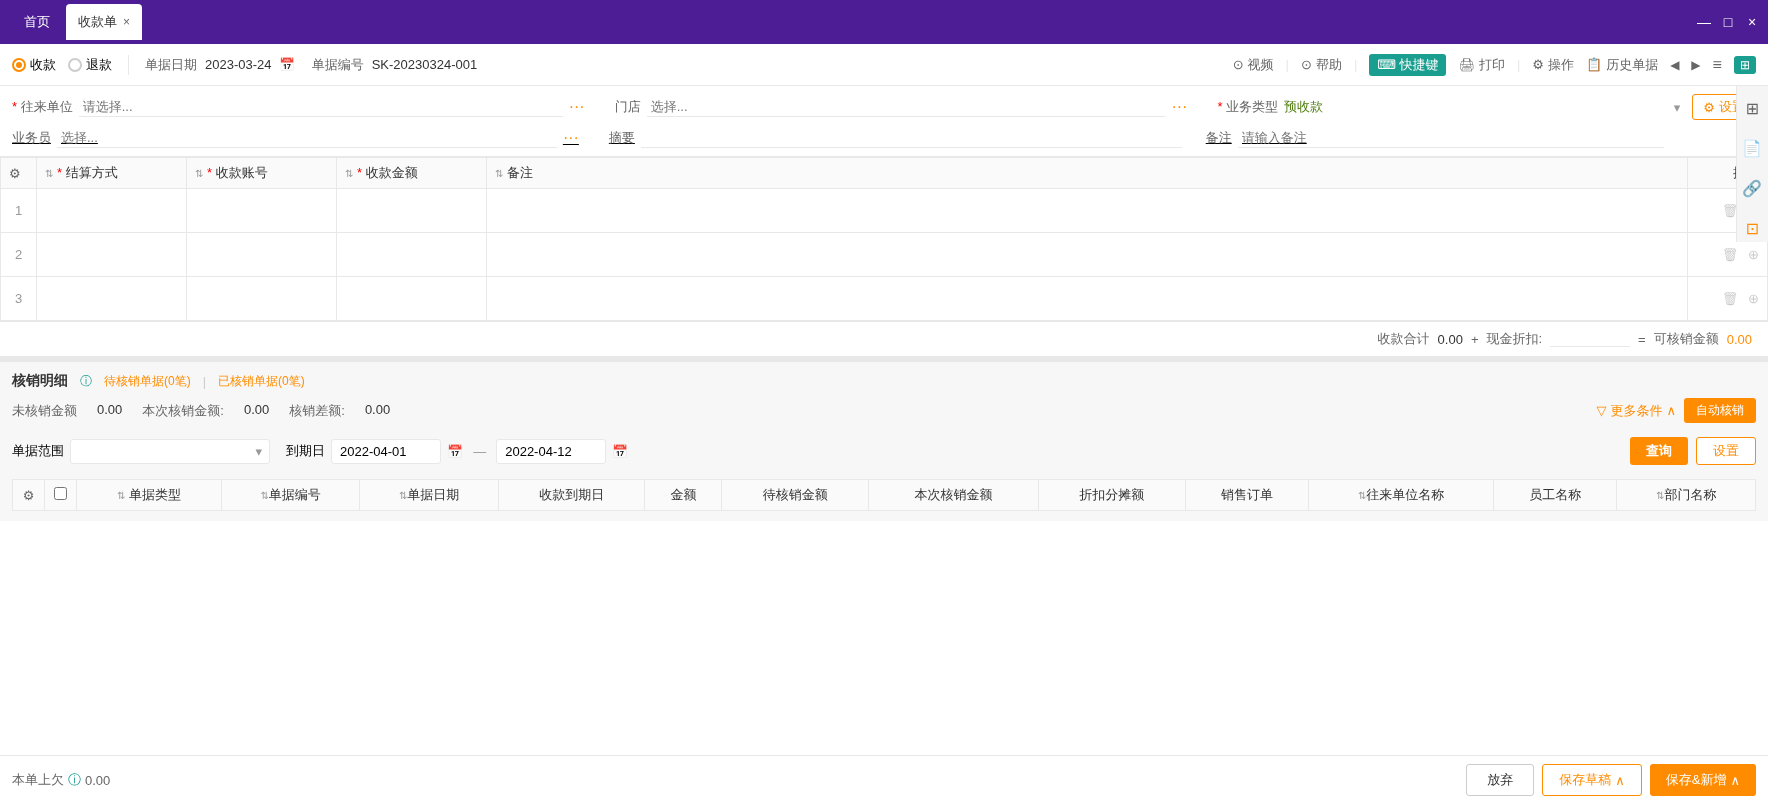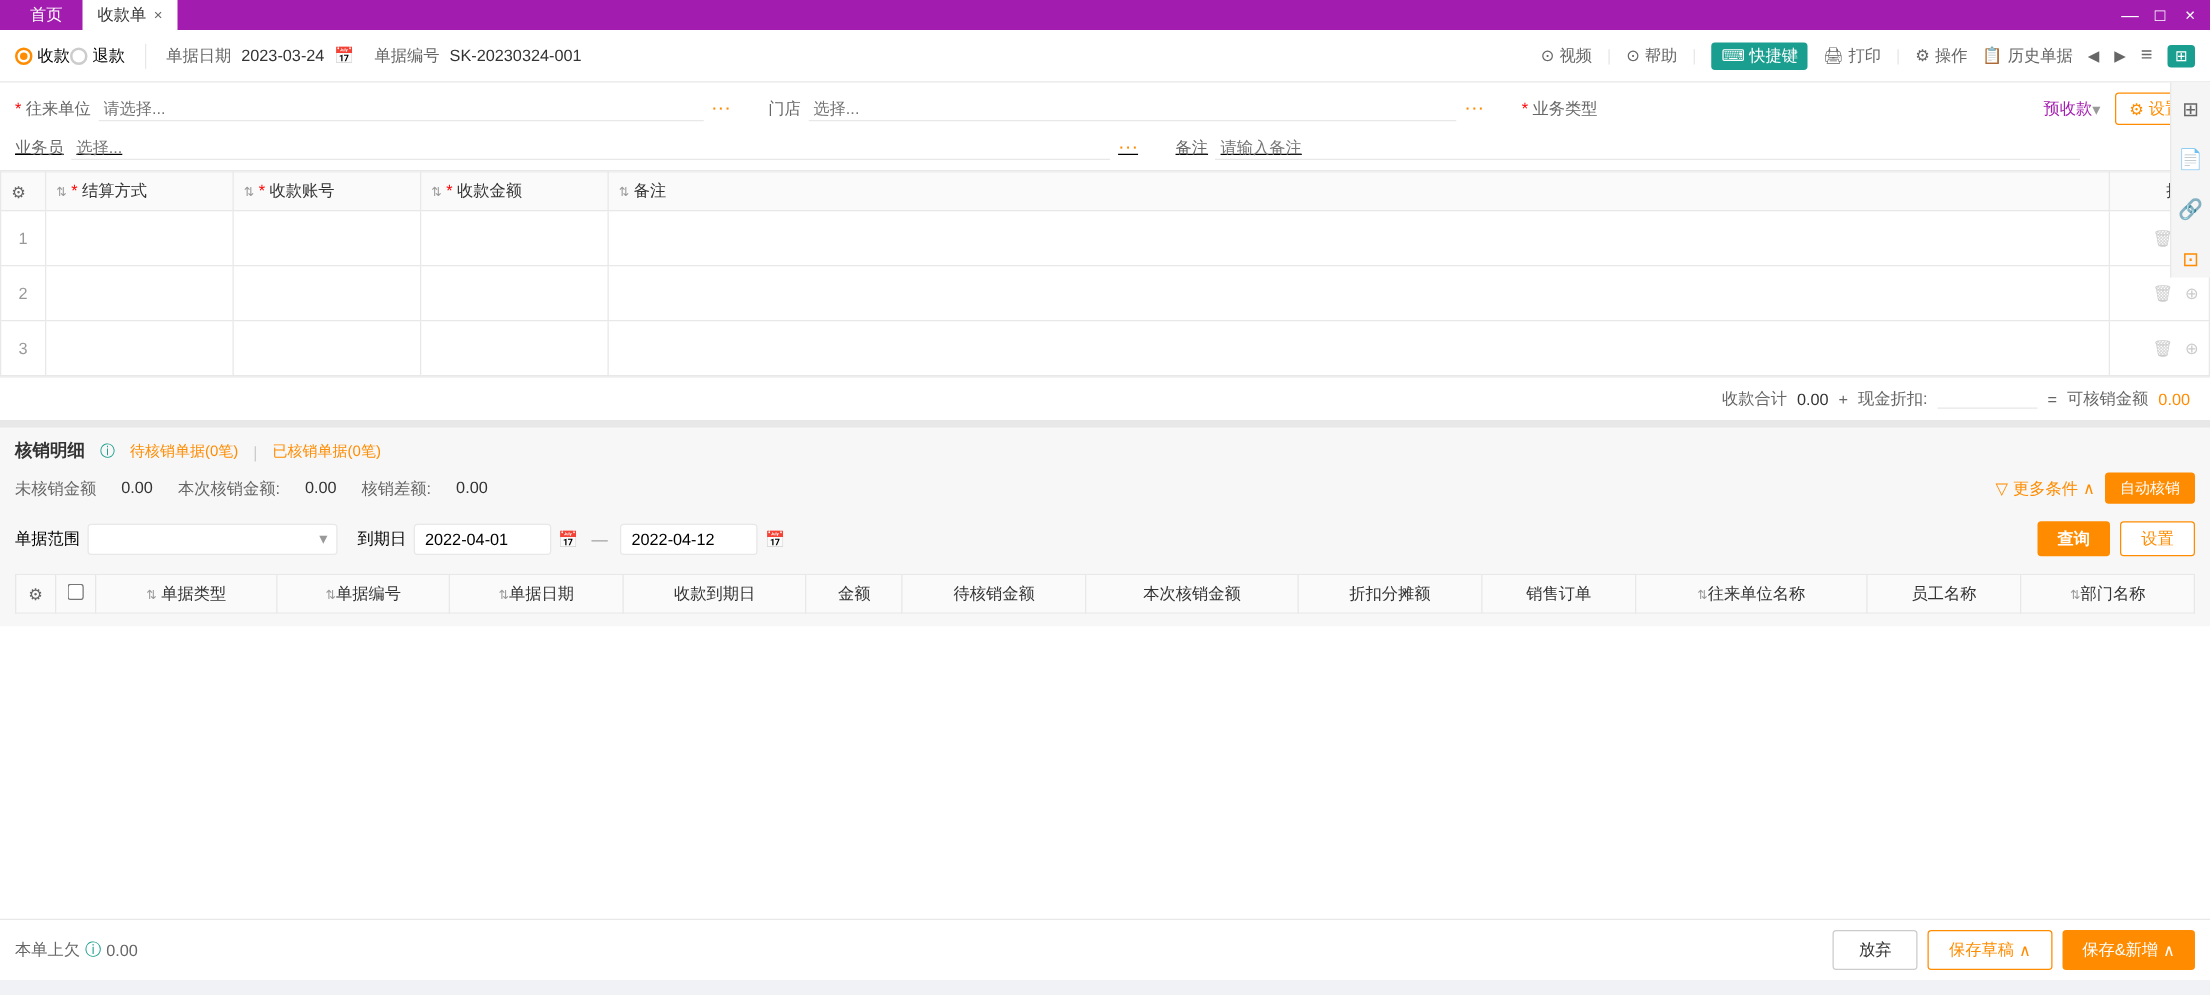--- a/index.html
+++ b/index.html
@@ -2,22 +2,22 @@
 <html><head>
   <meta charset="utf-8">
   <style>
     * { box-sizing: border-box; margin: 0; padding: 0; font-family: 'Microsoft YaHei', Arial, sans-serif; font-size: 13px; }
     body { background: #f0f2f5; overflow: hidden; width: 1768px; height: 796px; }
 
     
     .tab-bar {
       display: flex;
       align-items: center;
-      background: #a21caf;
-      height: 24px;
+      background: #4c1d95;
+      height: 44px;
       padding: 0 8px;
     }
     .tab-home {
       color: #fff;
       padding: 0 16px;
       height: 36px;
       display: flex;
       align-items: center;
       cursor: pointer;
       font-size: 13px;
@@ -66,20 +66,21 @@
       display: flex;
       align-items: center;
       padding: 6px 12px;
       border-bottom: 1px solid #e8e8e8;
       gap: 16px;
       height: 42px;
     }
     .radio-group {
       display: flex;
       align-items: center;
+      gap: 12px;
     }
     .radio-item {
       display: flex;
       align-items: center;
       gap: 4px;
       cursor: pointer;
     }
     .radio-circle {
       width: 14px; height: 14px;
       border-radius: 50%;
@@ -586,39 +587,43 @@
 
       <div class="form-field" style="flex:2.5;margin-left:24px;">
         <span class="field-label">门店</span>
         <input type="text" class="field-input" placeholder="选择..." style="">
         <span class="field-more">···</span>
       </div>
 
       <div class="form-field" style="flex:2;margin-left:24px;">
         <span class="field-label required">业务类型</span>
         <div class="field-select" style="flex:1">
-          <span style="flex:1;color:#a21caf;text-align:right;">预收款</span>
+          <span style="flex:1;color:#4d7c0f;">预收款</span>
           <span style="color:#999;">▾</span>
         </div>
       </div>
       <div style="margin-left:12px;">
         <div class="setting-btn">
           <span>⚙</span>
           <span>设置</span>
         </div>
       </div>
     </div>
     <div class="form-row">
 
       <div class="form-field" style="flex:2.5">
         <span class="field-label">业务员</span>
         <input type="text" class="field-input" placeholder="选择..." style="">
         <span class="field-more">···</span>
       </div>
 
+      <div class="form-field" style="flex:2.5;margin-left:24px;">
+        <span class="field-label">摘要</span>
+        <input type="text" class="field-input" style="">
+      </div>
 
       <div class="form-field" style="flex:2;margin-left:24px;">
         <span class="field-label">备注</span>
         <input type="text" class="field-input" placeholder="请输入备注" style="">
       </div>
       <div style="margin-left:12px;width:80px;"></div>
     </div>
   </div>
 
   <div class="table-section" style="flex:0 0 auto;">

